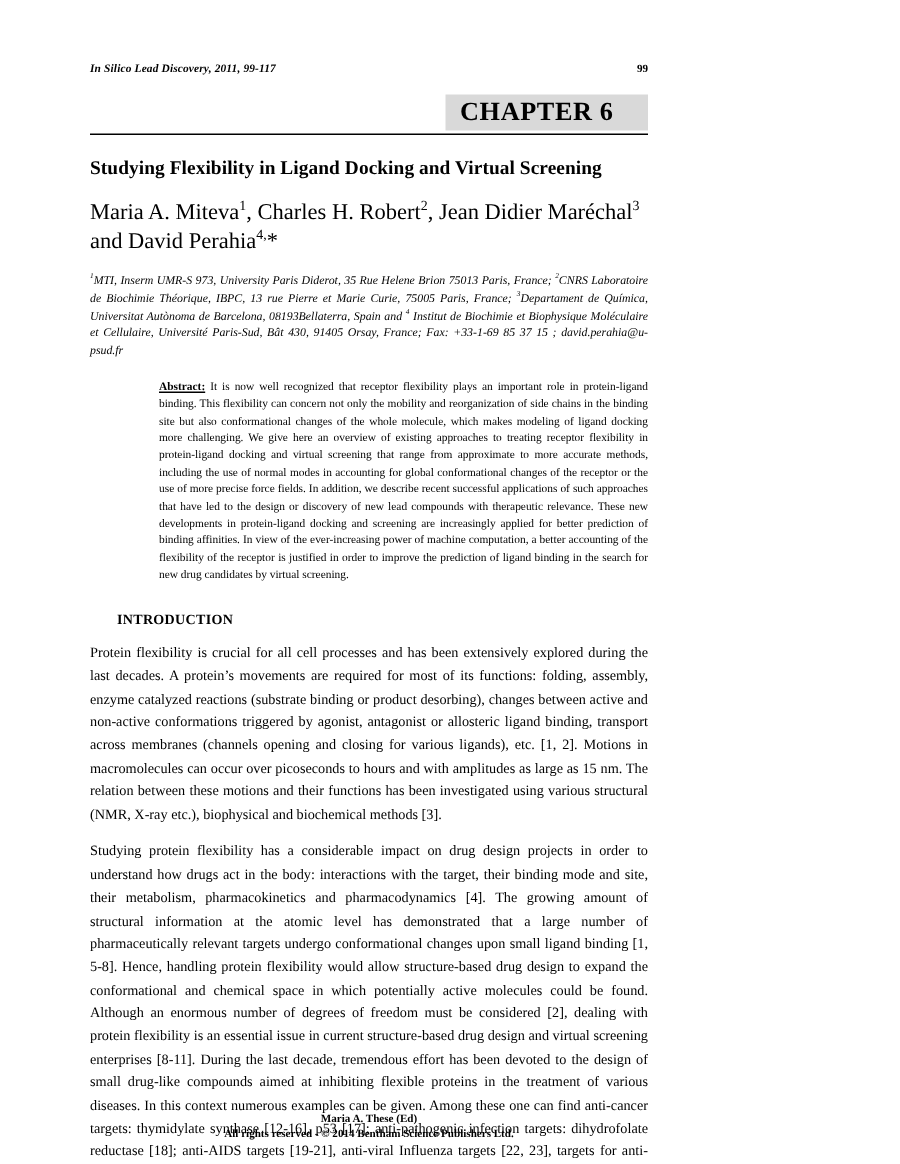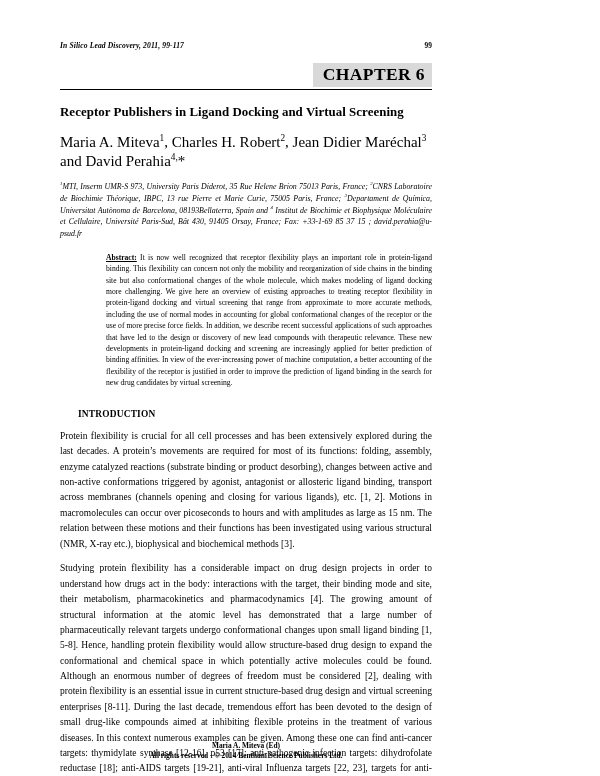--- a/index.html
+++ b/index.html
@@ -44,21 +44,21 @@
   .chapter-banner-row {
     margin-top: 13px;
     display: flex;
     justify-content: flex-end;
   }
   .chapter-banner {
     background: #d9d9d9;
     font-weight: bold;
     font-size: 17.5px;
     letter-spacing: 0.4px;
-    padding: 1px 7px 2px 10px;
+    padding: 1px 23px 2px 10px;
   }
   .rule {
     margin-top: 2px;
     border-bottom: 1.1px solid #000;
     width: 100%;
   }
 
   
   .title {
     margin-top: 15px;
@@ -134,38 +134,38 @@
   <div class="running-head">
     <span class="running-head-left">In Silico Lead Discovery, 2011, 99-117</span>
     <span class="running-head-right">99</span>
   </div>
 
   <div class="chapter-banner-row">
     <span class="chapter-banner">CHAPTER 6</span>
   </div>
   <div class="rule"></div>
 
-  <div class="title">Receptor Publishers in Ligand Docking and Virtual Screening</div>
+  <div class="title">Studying Flexibility in Ligand Docking and Virtual Screening</div>
 
   <div class="authors">Maria A. Miteva<sup>1</sup>, Charles H. Robert<sup>2</sup>, Jean Didier Maréchal<sup>3</sup> and David Perahia<sup>4,</sup>*</div>
 
   <div class="affiliations"><sup>1</sup>MTI, Inserm UMR-S 973, University Paris Diderot, 35 Rue Helene Brion 75013 Paris, France; <sup>2</sup>CNRS Laboratoire de Biochimie Théorique, IBPC, 13 rue Pierre et Marie Curie, 75005 Paris, France; <sup>3</sup>Departament de Química, Universitat Autònoma de Barcelona, 08193Bellaterra, Spain and <sup>4</sup> Institut de Biochimie et Biophysique Moléculaire et Cellulaire, Université Paris-Sud, Bât 430, 91405 Orsay, France; Fax: +33-1-69 85 37 15 ; david.perahia@u-psud.fr</div>
 
   <div class="abstract">
     <b>Abstract:</b><span> It is now well recognized that receptor flexibility plays an important role in protein-ligand binding. This flexibility can concern not only the mobility and reorganization of side chains in the binding site but also conformational changes of the whole molecule, which makes modeling of ligand docking more challenging. We give here an overview of existing approaches to treating receptor flexibility in protein-ligand docking and virtual screening that range from approximate to more accurate methods, including the use of normal modes in accounting for global conformational changes of the receptor or the use of more precise force fields. In addition, we describe recent successful applications of such approaches that have led to the design or discovery of new lead compounds with therapeutic relevance. These new developments in protein-ligand docking and screening are increasingly applied for better prediction of binding affinities. In view of the ever-increasing power of machine computation, a better accounting of the flexibility of the receptor is justified in order to improve the prediction of ligand binding in the search for new drug candidates by virtual screening.</span>
   </div>
 
   <div>
     <div class="section-heading">INTRODUCTION</div>
     <p class="body-text">Protein flexibility is crucial for all cell processes and has been extensively explored during the last decades. A protein’s movements are required for most of its functions: folding, assembly, enzyme catalyzed reactions (substrate binding or product desorbing), changes between active and non-active conformations triggered by agonist, antagonist or allosteric ligand binding, transport across membranes (channels opening and closing for various ligands), etc. [1, 2]. Motions in macromolecules can occur over picoseconds to hours and with amplitudes as large as 15 nm. The relation between these motions and their functions has been investigated using various structural (NMR, X-ray etc.), biophysical and biochemical methods [3].</p>
     <p class="body-text">Studying protein flexibility has a considerable impact on drug design projects in order to understand how drugs act in the body: interactions with the target, their binding mode and site, their metabolism, pharmacokinetics and pharmacodynamics [4]. The growing amount of structural information at the atomic level has demonstrated that a large number of pharmaceutically relevant targets undergo conformational changes upon small ligand binding [1, 5-8]. Hence, handling protein flexibility would allow structure-based drug design to expand the conformational and chemical space in which potentially active molecules could be found. Although an enormous number of degrees of freedom must be considered [2], dealing with protein flexibility is an essential issue in current structure-based drug design and virtual screening enterprises [8-11]. During the last decade, tremendous effort has been devoted to the design of small drug-like compounds aimed at inhibiting flexible proteins in the treatment of various diseases. In this context numerous examples can be given. Among these one can find anti-cancer targets: thymidylate synthase [12-16], p53 [17]; anti-pathogenic infection targets: dihydrofolate reductase [18]; anti-AIDS targets [19-21], anti-viral Influenza targets [22, 23], targets for anti-tropical diseases: RNA-editing ligase [24], etc.</p>
   </div>
 
   <div>
     <p class="body-text tight">Through the years different mechanisms have been suggested to describe binding of a small ligand to a protein receptor. In the earliest view, Fisher’s model [25], the ligand was supposed to fit into the receptor like the key into a lock. A more accurate view [26], the so called “induced-fit” idea, suggested that the structures of the ligand and</p>
   </div>
 
   <div class="footer">
-    <div>Maria A. Miteva (Ed)</div>
+    <div>Maria A. These (Ed)</div>
     <div>All rights reserved - © 2014 Bentham Science Publishers Ltd.</div>
   </div>
 
 </div>
 
 </body></html>

